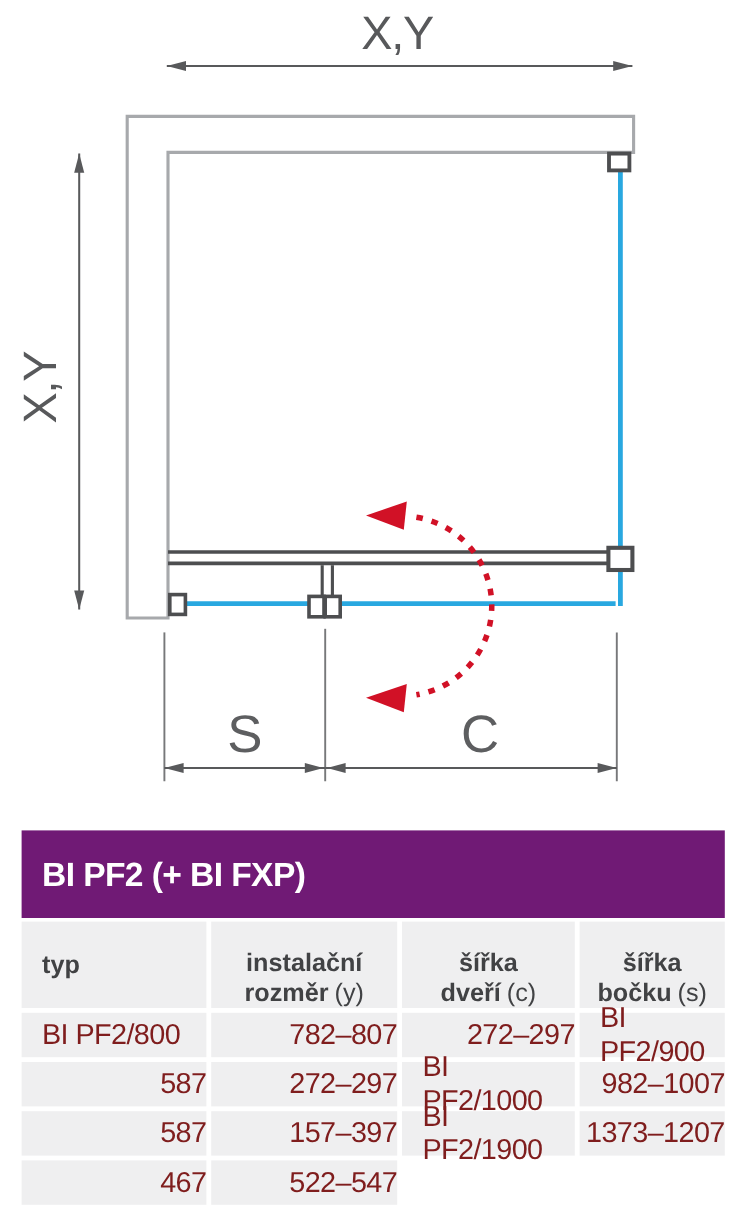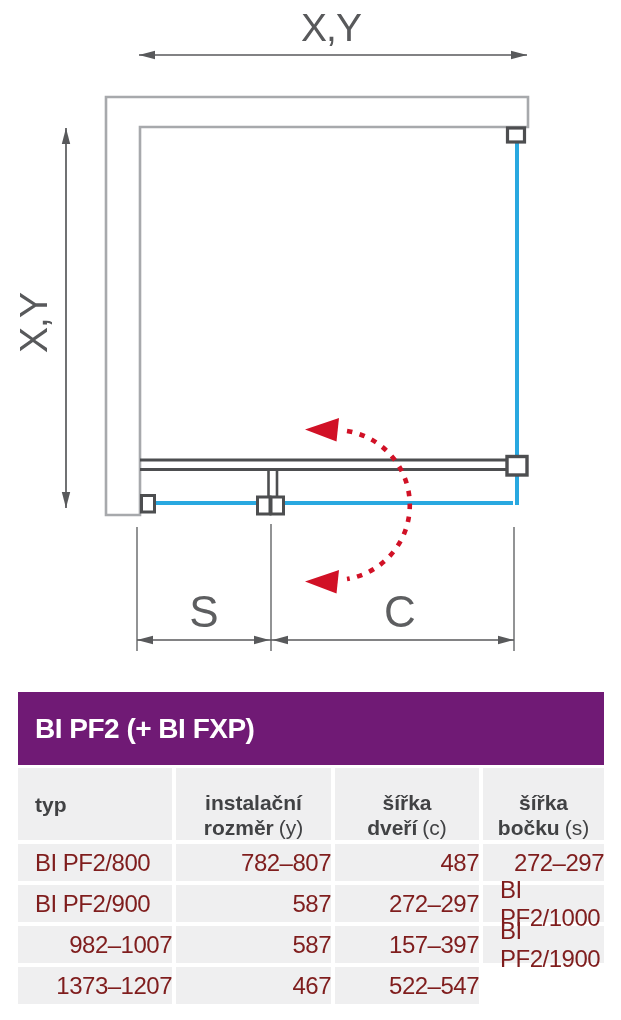--- a/index.html
+++ b/index.html
@@ -95,21 +95,20 @@
     <div class="cell hcell">
       <div>šířka</div>
       <div class="row2">
           <span>bočku</span>
           <span class="unit">(s)</span>
         </div>
     </div>
 
     <div class="cell bcell left">BI PF2/800</div>
     <div class="cell bcell">782–807</div>
-    <div class="cell bcell">487</div>
     <div class="cell bcell">272–297</div>
 
     <div class="cell bcell left">BI PF2/900</div>
     <div class="cell bcell">587</div>
     <div class="cell bcell">272–297</div>
 
     <div class="cell bcell left">BI PF2/1000</div>
     <div class="cell bcell">982–1007</div>
     <div class="cell bcell">587</div>
     <div class="cell bcell">157–397</div>

